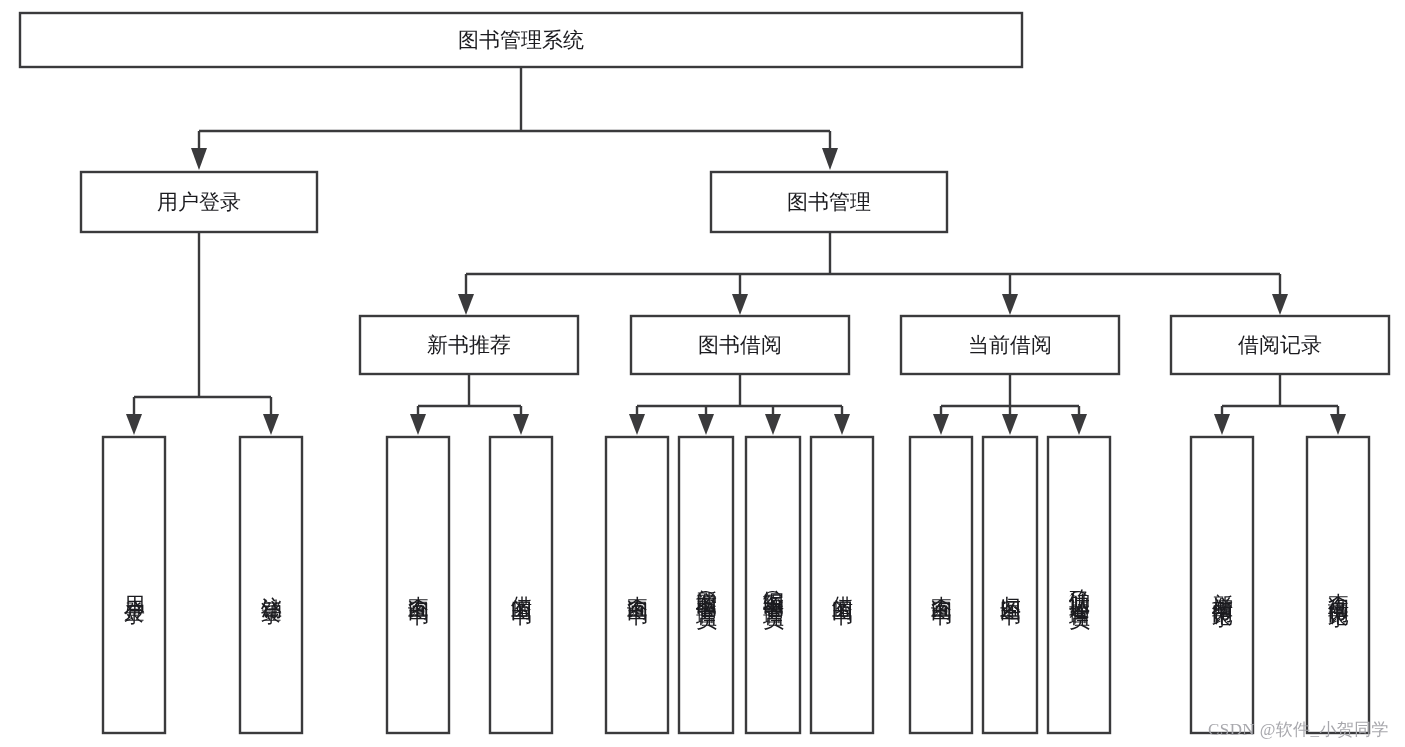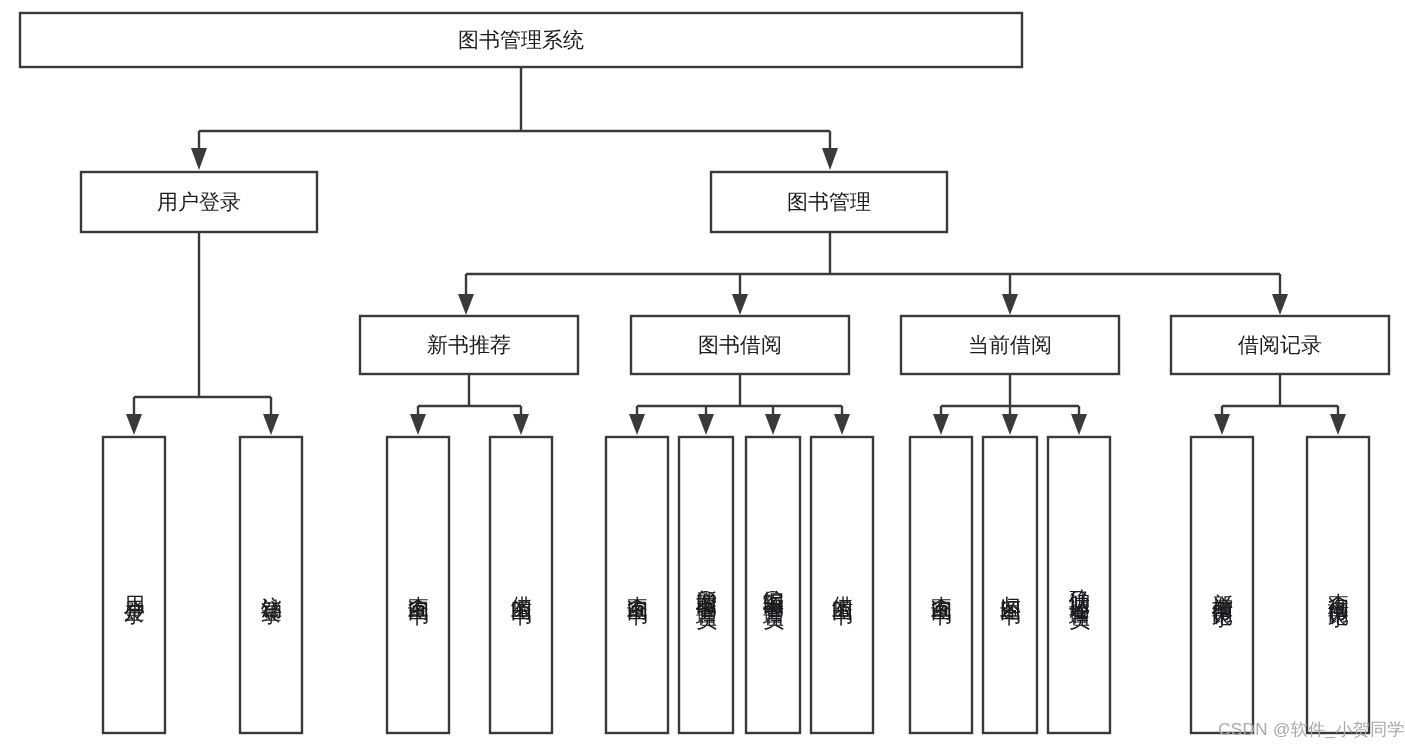--- a/index.html
+++ b/index.html
@@ -62,23 +62,23 @@
     font-family: "DejaVu Sans", "Liberation Sans", sans-serif;
     font-size: 21px;
     line-height: 1.18;
     letter-spacing: 3px;
     color: #1b1b1f;
     text-align: center;
     white-space: nowrap;
   }
   #watermark {
     position: absolute;
-    right: 0;
+    right: 16px;
     bottom: 6px;
-    font-family: Liberation Sans, sans-serif;
+    font-family: Liberation Serif, serif;
     font-size: 17px;
     color: #a8a8ad;
     letter-spacing: 0.4px;
     white-space: nowrap;
   }
 </style>
 </head>
 <body>
 
 <div id="diagram-root">

